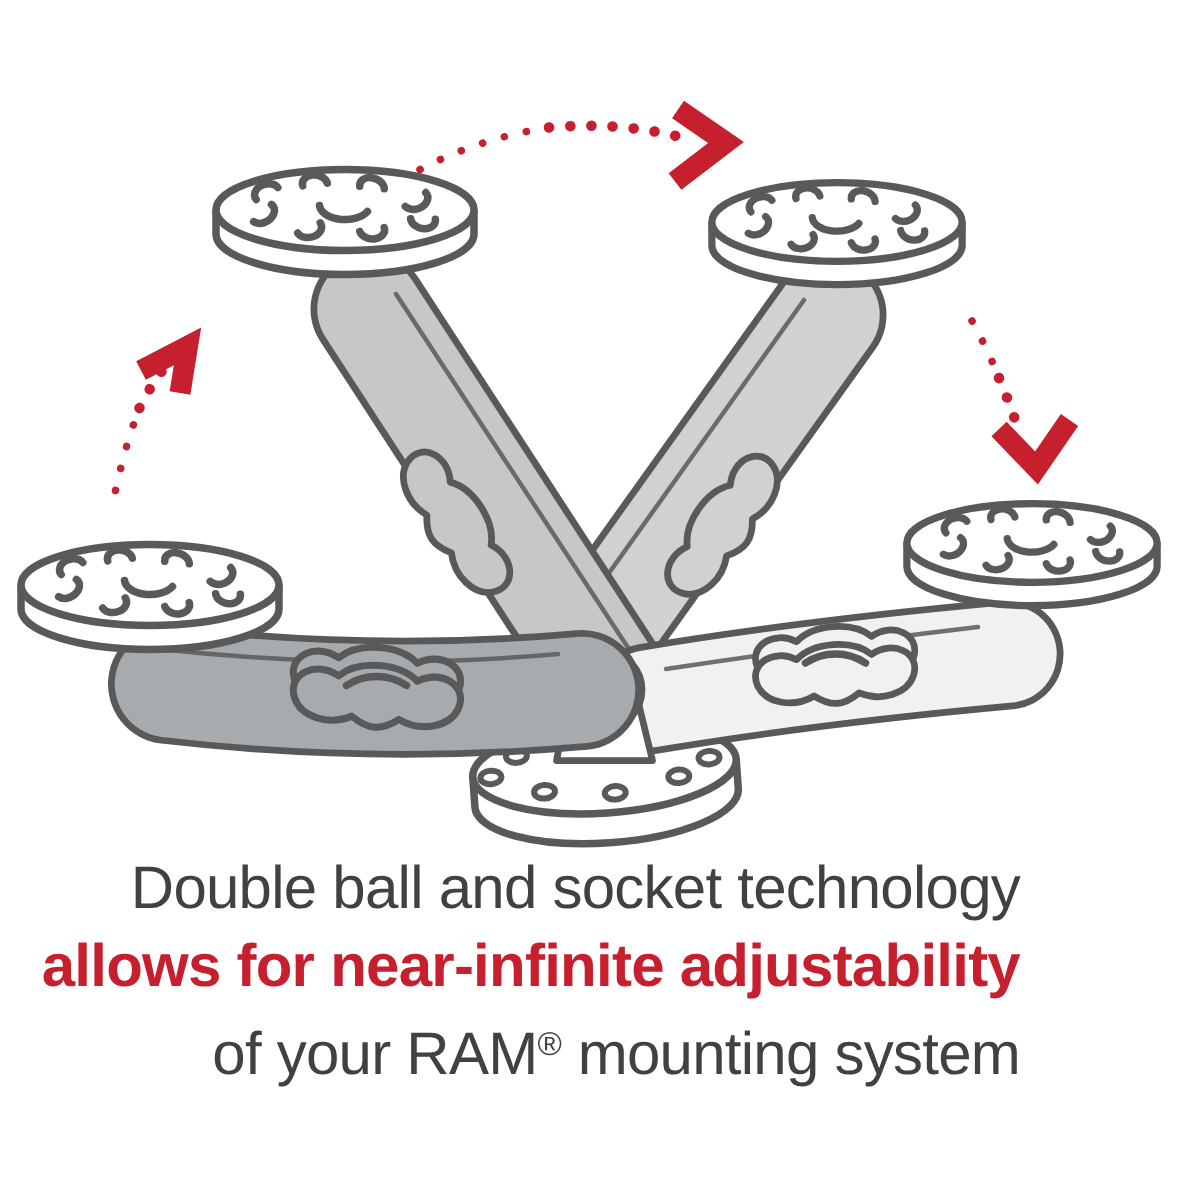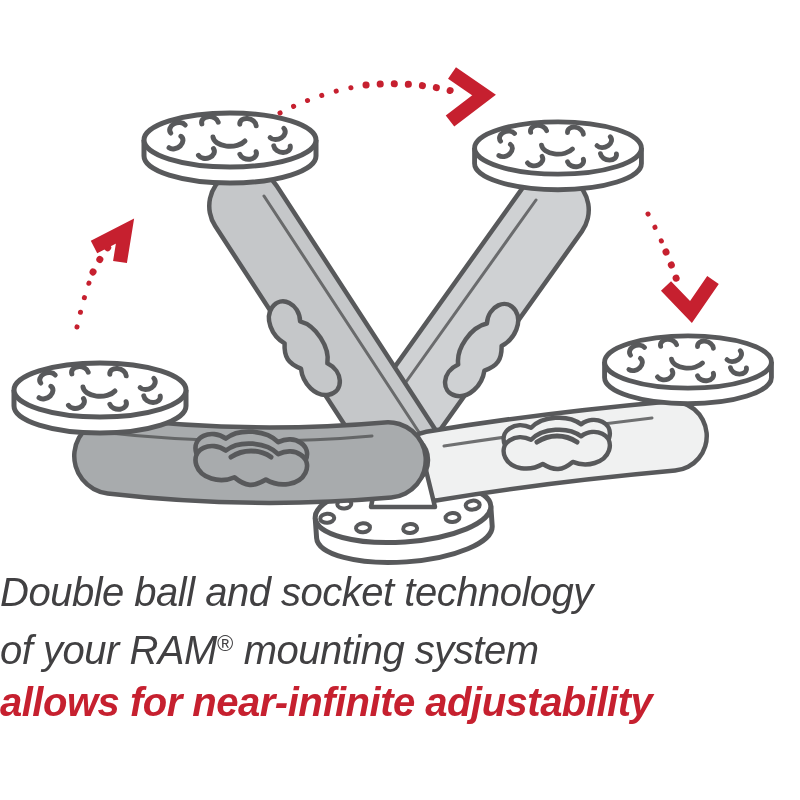--- a/index.html
+++ b/index.html
@@ -25,21 +25,21 @@
   .fill-d{stroke:var(--arm-light);}
   .inner-line{fill:none;stroke:var(--outline-gray);stroke-width:3;stroke-linecap:round;opacity:.85;}
   .knob{stroke:var(--outline-gray);stroke-width:4.5;stroke-linejoin:round;}
   .knob-a{fill:var(--arm-medium);} .knob-b{fill:var(--arm-light-medium);}
   .knob-c{fill:var(--arm-dark);}  .knob-d{fill:var(--arm-light);}
   .dots{fill:none;stroke:var(--accent-red);stroke-width:7;stroke-linecap:round;stroke-dasharray:0.1 14;}
   .dots-sm{stroke-width:5;stroke-dasharray:0.1 15;}
   .ahead{fill:none;stroke:var(--accent-red);stroke-width:14;stroke-linecap:butt;stroke-linejoin:miter;}
 
   
-  .caption{position:absolute;left:0;top:566px;width:680px;text-align:left;font-style:italic;}
+  .caption{position:absolute;left:0;top:566px;width:680px;text-align:right;}
   .cap-line{line-height:52px;font-size:40px;letter-spacing:-0.5px;white-space:nowrap;}
   .cap-gray{color:var(--text-gray);}
   .cap-red{color:var(--accent-red);font-weight:700;letter-spacing:-0.5px;}
   .cap-line sup{font-size:22px;vertical-align:13px;letter-spacing:0;}
 </style>
 </head>
 <body>
 
 <div class="stage">
 
@@ -144,17 +144,17 @@
     </g>
     <g>
       <path class="dots dots-sm" d="M648 214 Q 658 232 666 252"></path>
       <path class="dots" d="M666 252 Q 673 268 679 287"></path>
       <path class="ahead" d="M666 286 L691 312 L713 280"></path>
     </g>
   </svg>
 
   <div class="caption">
     <div class="cap-line cap-gray">Double ball and socket technology</div>
+    <div class="cap-line cap-red">allows for near-infinite adjustability</div>
     <div class="cap-line cap-gray"><span>of your RAM</span><sup>®</sup><span> mounting system</span></div>
-    <div class="cap-line cap-red">allows for near-infinite adjustability</div>
   </div>
 
 </div>
 
 </body></html>

